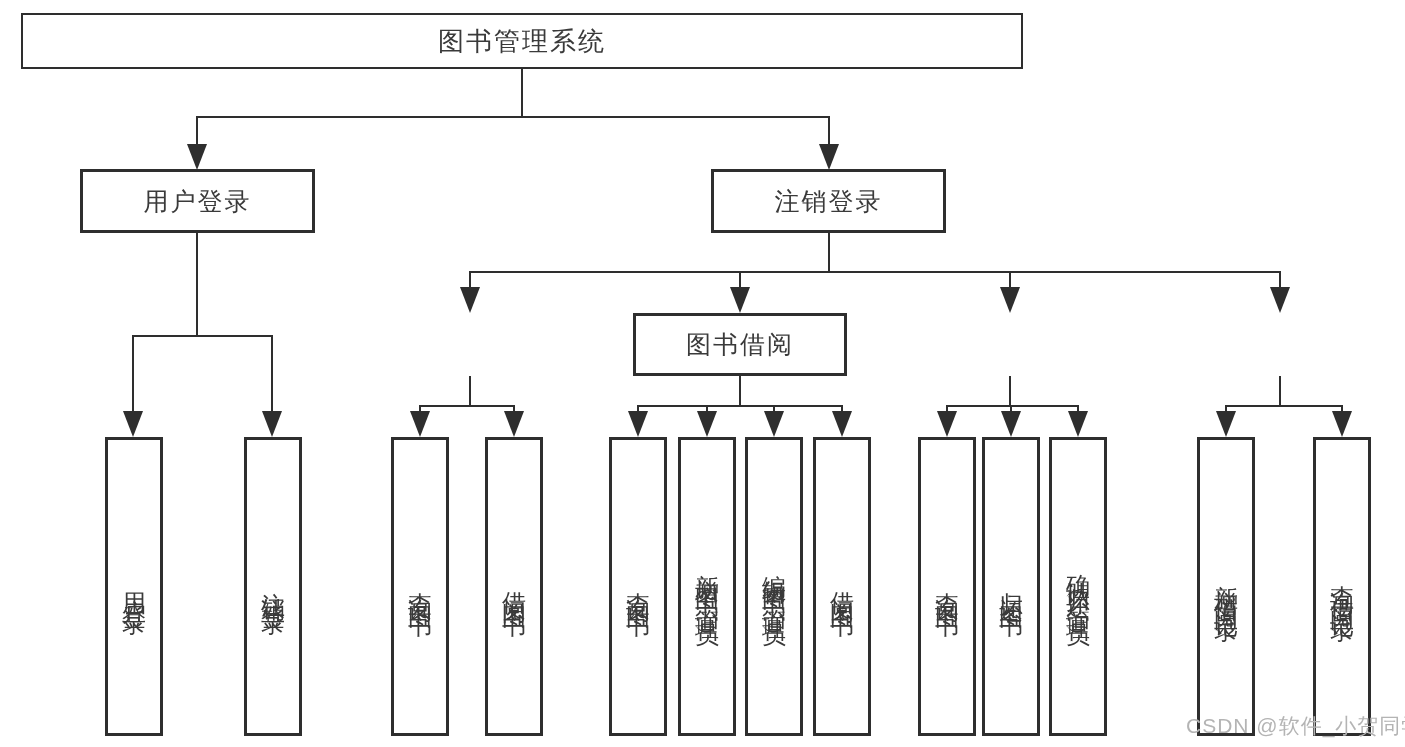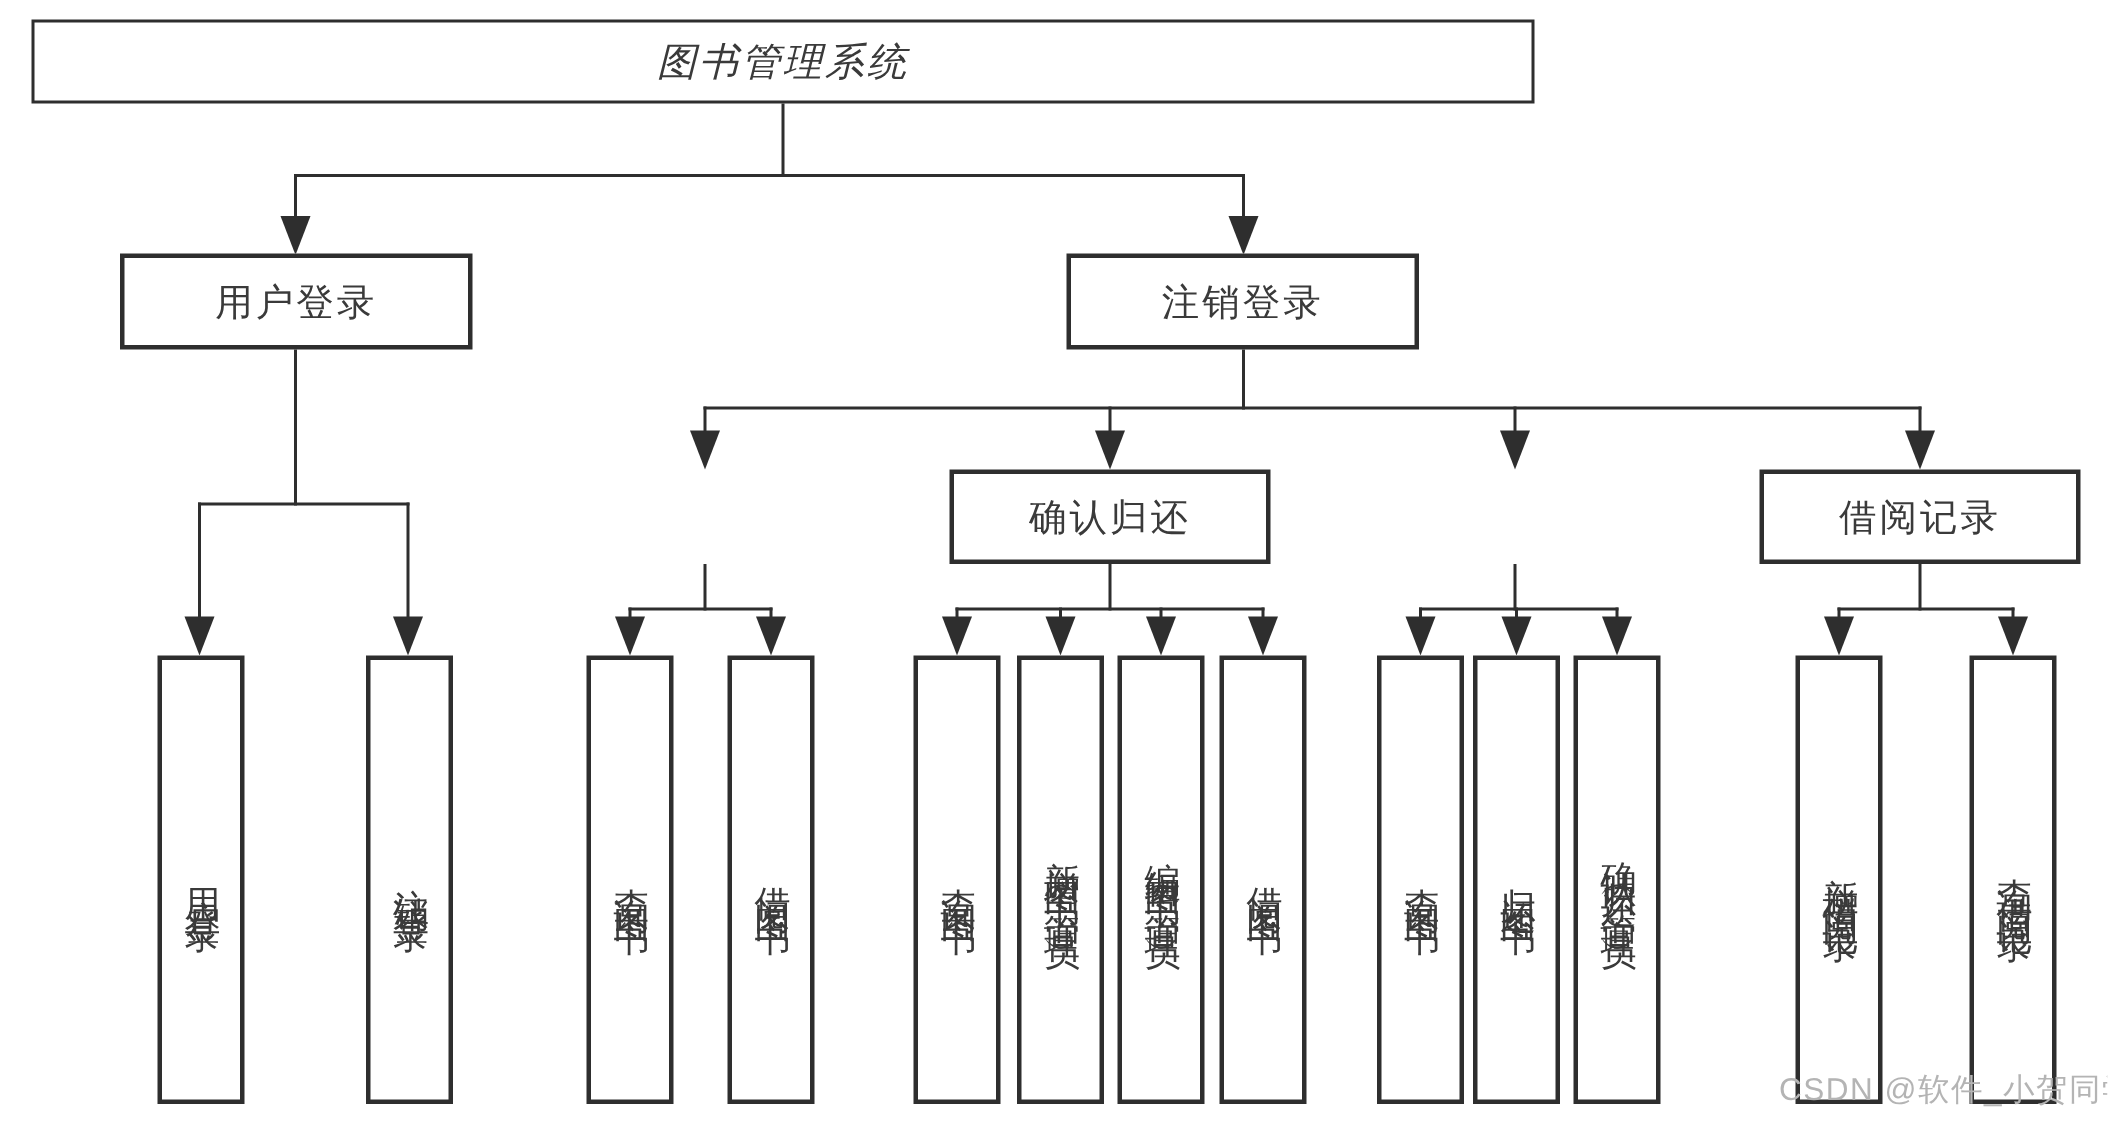--- a/index.html
+++ b/index.html
@@ -15,21 +15,21 @@
   .box {
     position: absolute;
     box-sizing: border-box;
     background: #ffffff;
     border: 3px solid #2e2e2e;
     display: flex;
     align-items: center;
     justify-content: center;
   }
   .rootbox { border-width: 2px; }
-  .title-label { font-size: 26px; letter-spacing: 2px; font-style: italic; }
+  .title-label { font-size: 26px; letter-spacing: 2px; }
   .hlabel { font-size: 25px; letter-spacing: 2px; white-space: nowrap; }
   .leaf { top: 437px; width: 58px; height: 299px; }
   .vlabel {
     writing-mode: vertical-rl;
     text-orientation: mixed;
     font-size: 24px;
     letter-spacing: 7px;
     line-height: 1;
     white-space: nowrap;
   }
@@ -88,24 +88,21 @@
   <div class="vline" style="left:469px;top:271px;height:18px"></div>
   <div class="vline" style="left:739px;top:271px;height:18px"></div>
   <div class="vline" style="left:1009px;top:271px;height:18px"></div>
   <div class="vline" style="left:1279px;top:271px;height:18px"></div>
   <div class="arrow" style="left:460px;top:287px"></div>
   <div class="arrow" style="left:730px;top:287px"></div>
   <div class="arrow" style="left:1000px;top:287px"></div>
   <div class="arrow" style="left:1270px;top:287px"></div>
 
   <div class="box" style="left:633px;top:313px;width:214px;height:63px">
-    <span class="hlabel">确认归还</span>
-  </div>
-  <div class="box" style="left:1173px;top:313px;width:214px;height:63px">
-    <span class="hlabel">借阅记录</span>
+    <span class="hlabel">图书借阅</span>
   </div>
 
   <div class="vline" style="left:469px;top:376px;height:31px"></div>
   <div class="hline" style="left:419px;top:405px;width:96px"></div>
   <div class="vline" style="left:419px;top:405px;height:9px"></div>
   <div class="vline" style="left:513px;top:405px;height:9px"></div>
   <div class="arrow" style="left:410px;top:411px"></div>
   <div class="arrow" style="left:504px;top:411px"></div>
 
   <div class="vline" style="left:739px;top:376px;height:31px"></div>

